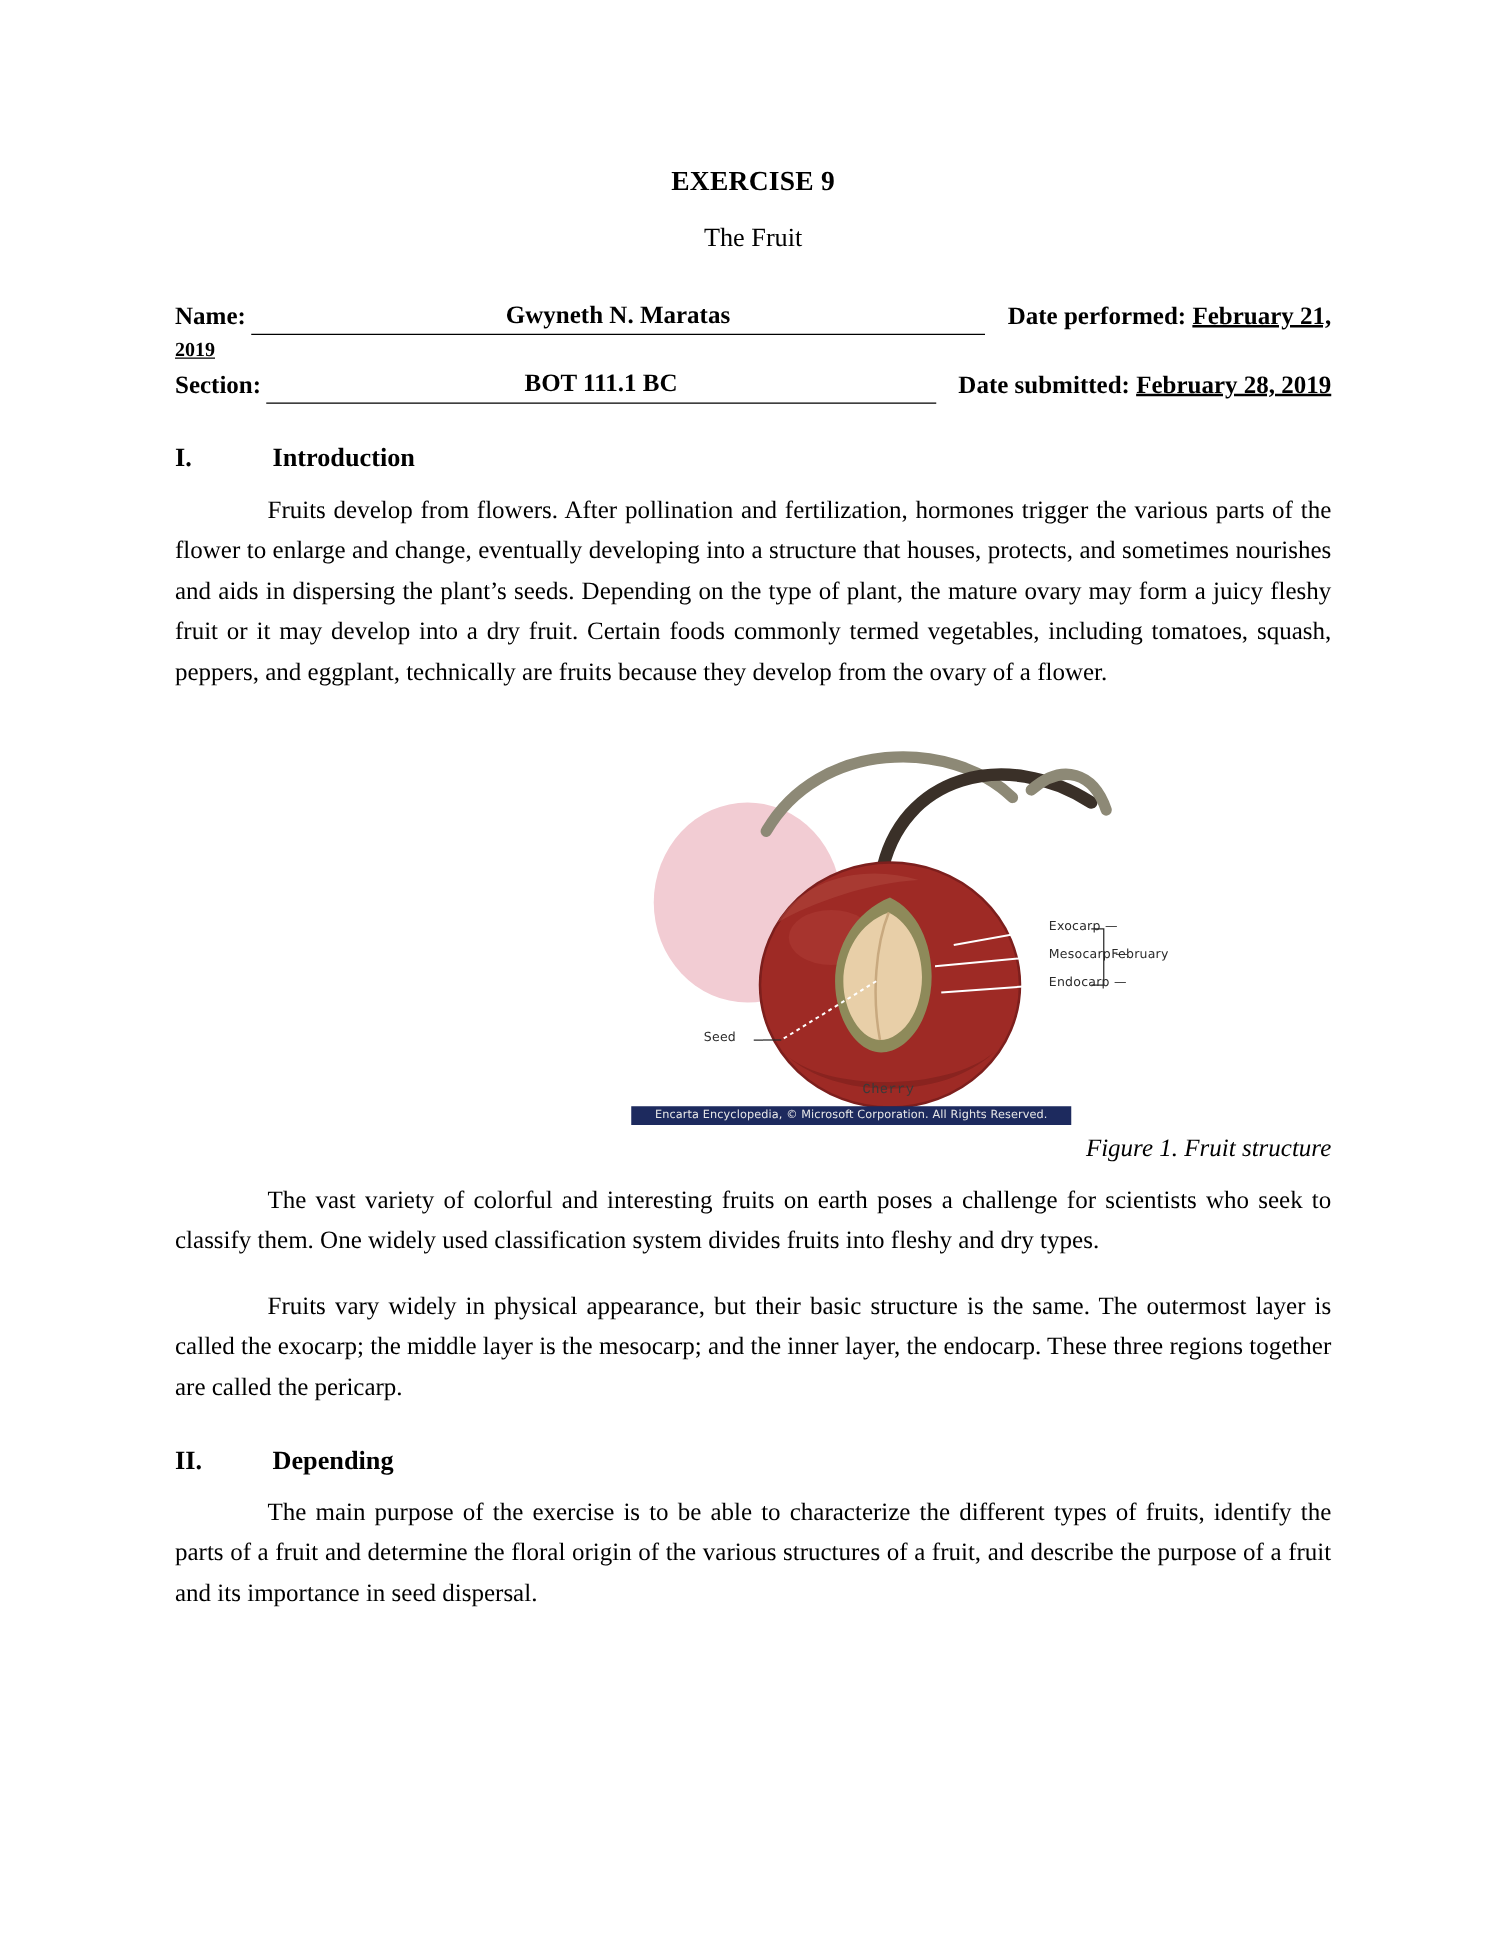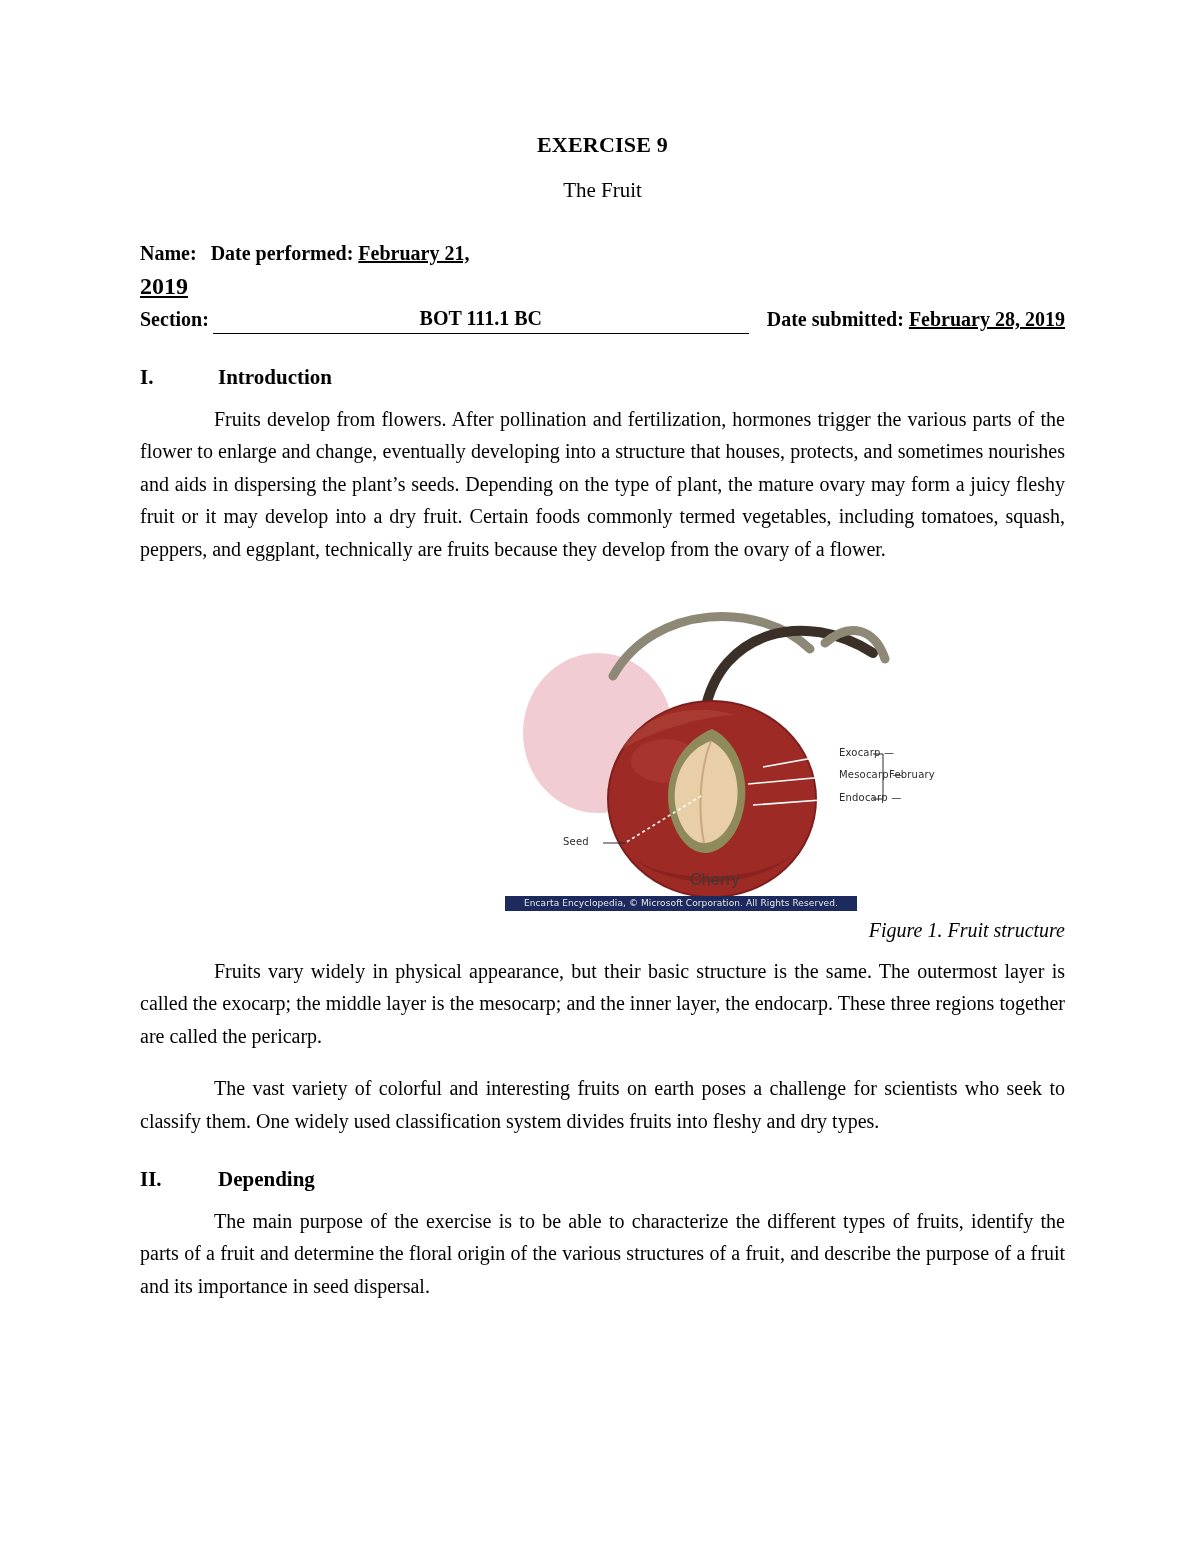--- a/index.html
+++ b/index.html
@@ -71,21 +71,21 @@
     margin-left: 14px;
     font-weight: bold;
   }
   .meta-right .val {
     text-decoration: underline;
     font-weight: bold;
   }
   .meta-wrap-line {
     font-weight: bold;
     text-decoration: underline;
-    font-size: 24px;
+    font-size: 16px;
     line-height: 1.5;
   }
 
   .section-head {
     margin-top: 30px;
     font-weight: bold;
     font-size: 21px;
     display: flex;
   }
   .section-num {
@@ -132,22 +132,22 @@
     line-height: 15px;
     text-align: center;
     letter-spacing: 0.1px;
     white-space: nowrap;
     overflow: hidden;
   }
   .cherry-label {
     position: absolute;
     left: 185px;
     bottom: 22px;
-    font-family: Liberation Sans, sans-serif;
-    font-size: 16px;
+    font-family: Liberation Mono, monospace;
+    font-size: 11px;
     color: #3a3a3a;
     letter-spacing: 0.3px;
   }
   .lbl {
     position: absolute;
     font-family: "DejaVu Sans", sans-serif;
     font-size: 10px;
     color: #2b2b2b;
     white-space: nowrap;
     letter-spacing: 0.2px;
@@ -167,20 +167,21 @@
 
 <div class="page">
   <div class="content">
 
     <div class="doc-title">EXERCISE 9</div>
     <div class="doc-subtitle">The Fruit</div>
 
     <div class="meta-block">
       <div class="meta-row">
         <span class="meta-label">Name:</span>
+        <span class="meta-fill">Gwyneth N. Maratas</span>
         <span class="meta-right">
           <span>Date performed:</span>
           <span class="val">February 21,</span>
         </span>
       </div>
       <div class="meta-wrap-line">2019</div>
       <div class="meta-row">
         <span class="meta-label">Section:</span>
         <span class="meta-fill">BOT 111.1 BC</span>
         <span class="meta-right">
@@ -239,22 +240,22 @@
         </div>
         <div class="lbl" style="left:384px; top:178px;">February</div>
         <div class="lbl" style="left:58px; top:245px;">Seed</div>
 
         <div class="cherry-label">Cherry</div>
         <div class="encarta-bar">Encarta Encyclopedia, © Microsoft Corporation. All Rights Reserved.</div>
       </div>
       <div class="fig-caption">Figure 1. Fruit structure</div>
     </div>
 
+    <p class="para">The vast variety of colorful and interesting fruits on earth poses a challenge for scientists who seek to classify them. One widely used classification system divides fruits into fleshy and dry types.</p>
     <p class="para">Fruits vary widely in physical appearance, but their basic structure is the same. The outermost layer is called the exocarp; the middle layer is the mesocarp; and the inner layer, the endocarp. These three regions together are called the pericarp.</p>
-    <p class="para">The vast variety of colorful and interesting fruits on earth poses a challenge for scientists who seek to classify them. One widely used classification system divides fruits into fleshy and dry types.</p>
 
     <div class="section-head">
       <span class="section-num">II.</span>
       <span>Depending</span>
     </div>
 
     <p class="para">The main purpose of the exercise is to be able to characterize the different types of fruits, identify the parts of a fruit and determine the floral origin of the various structures of a fruit, and describe the purpose of a fruit and its importance in seed dispersal.</p>
 
   </div>
 </div>

